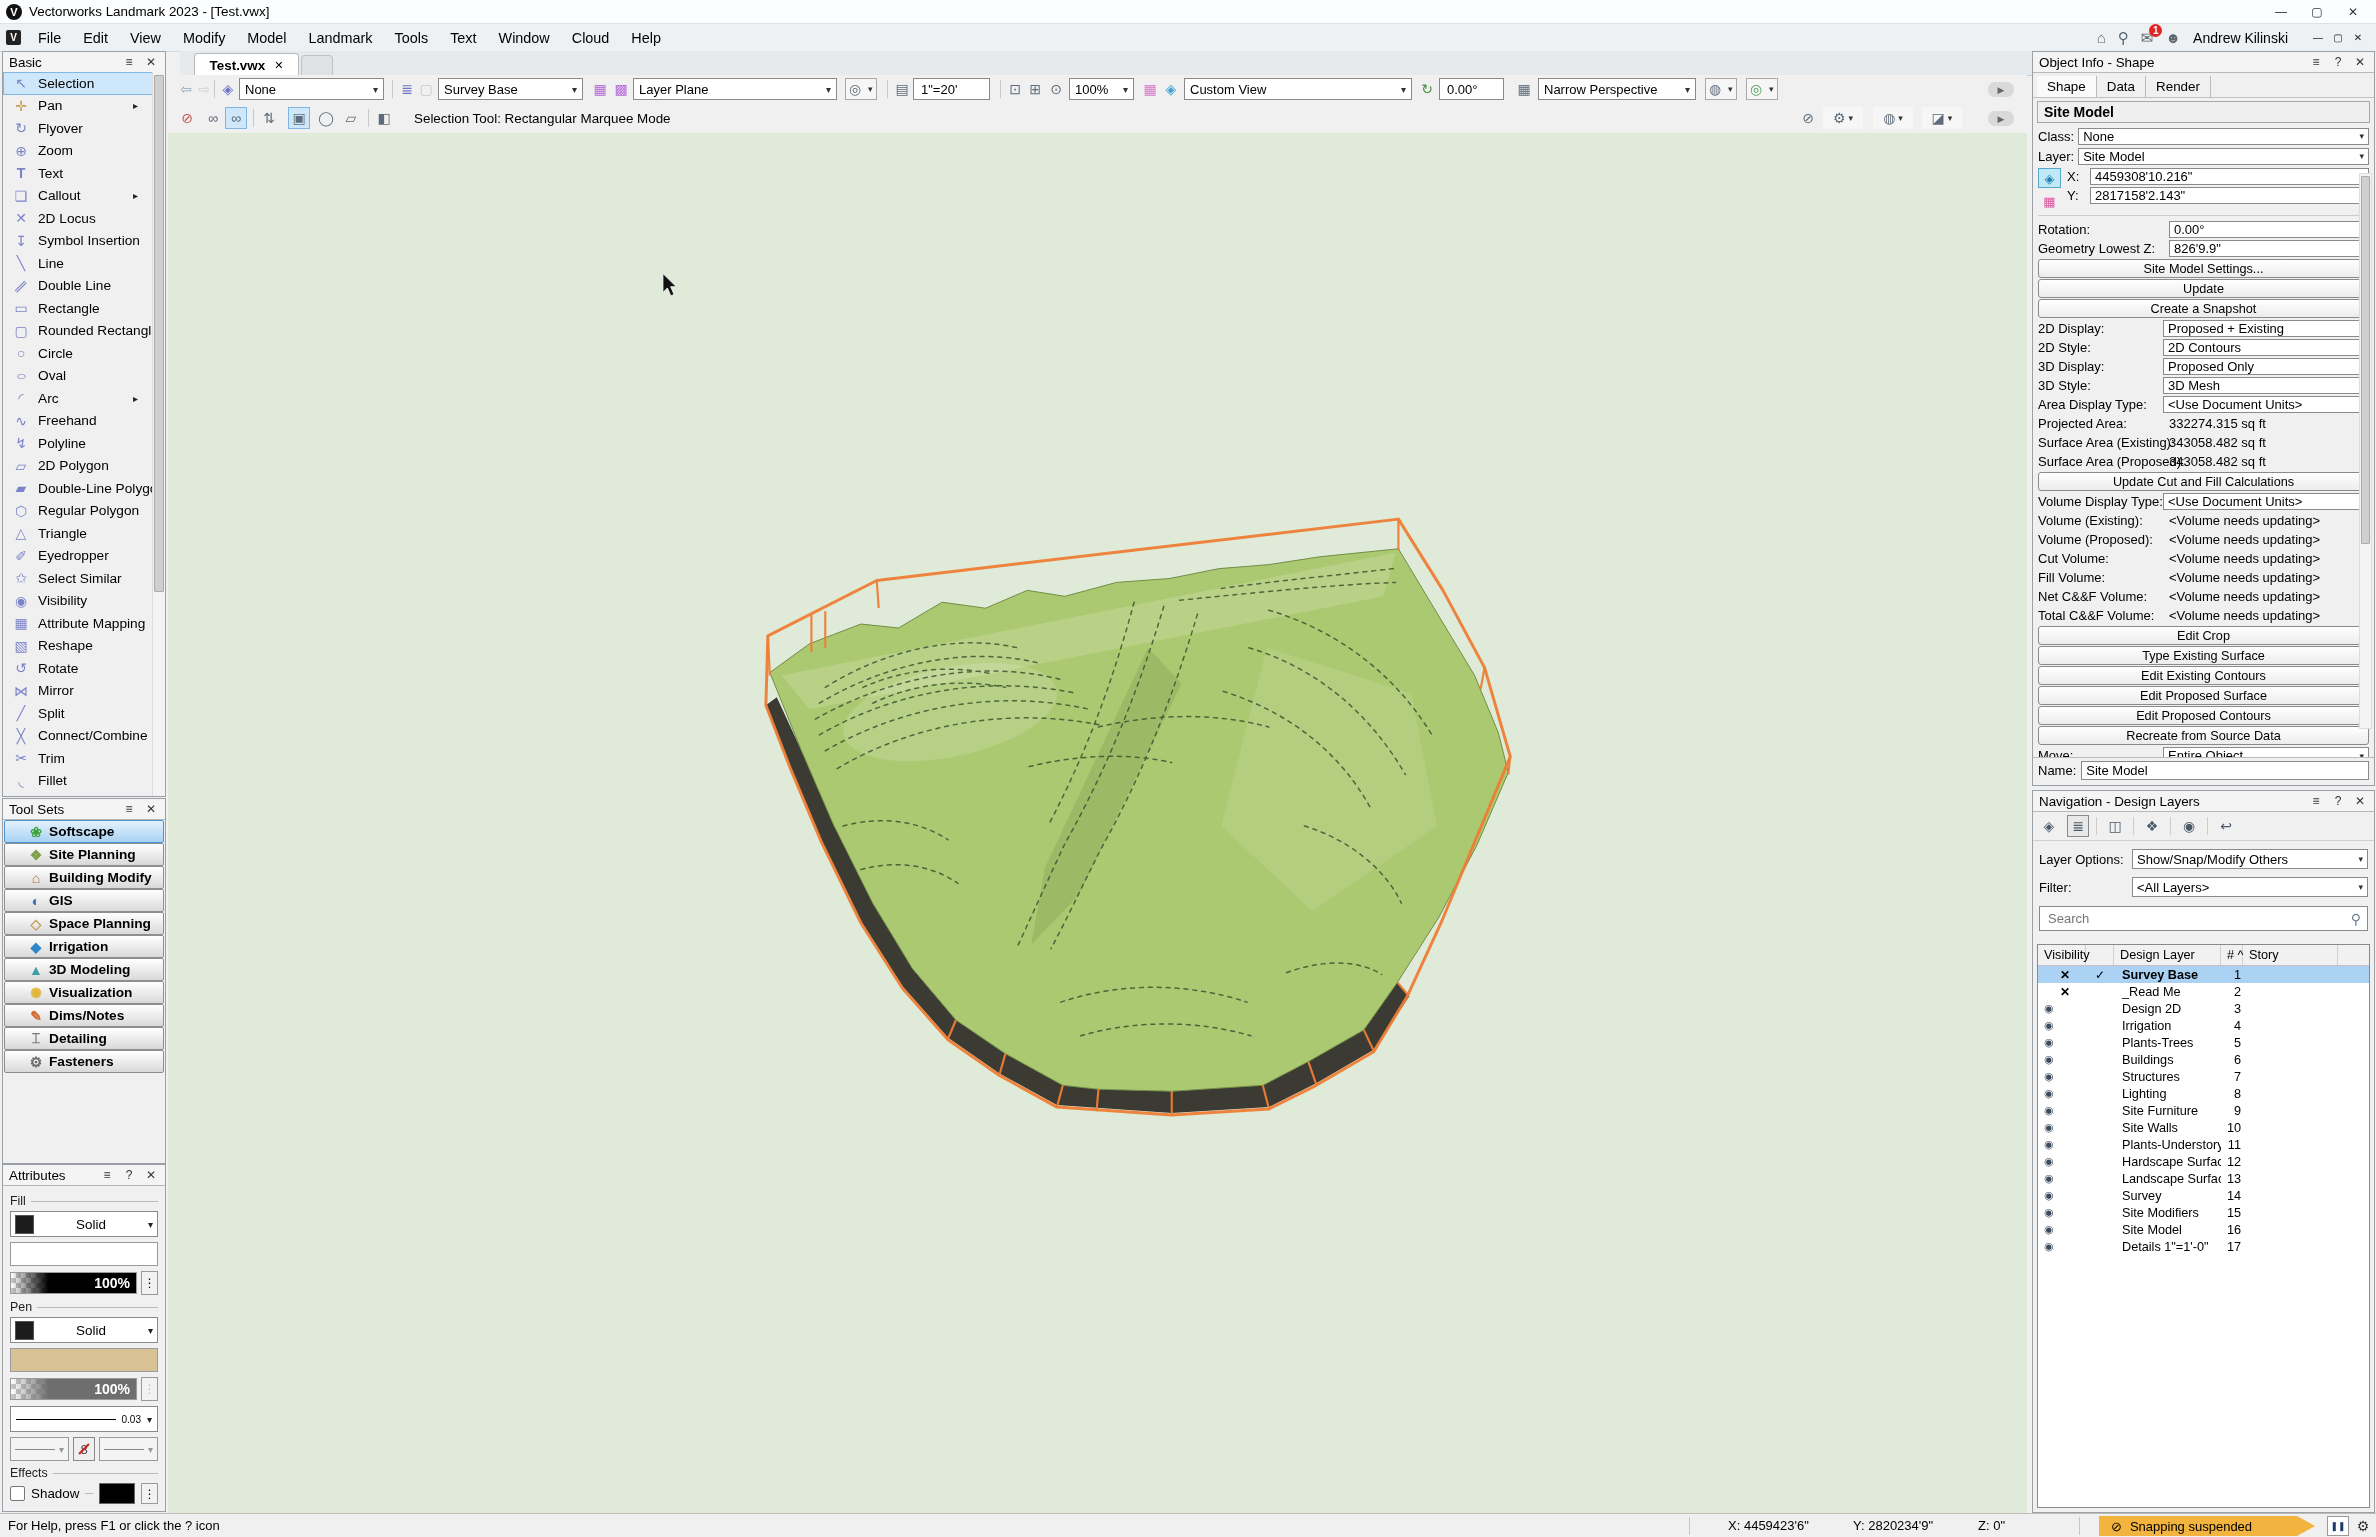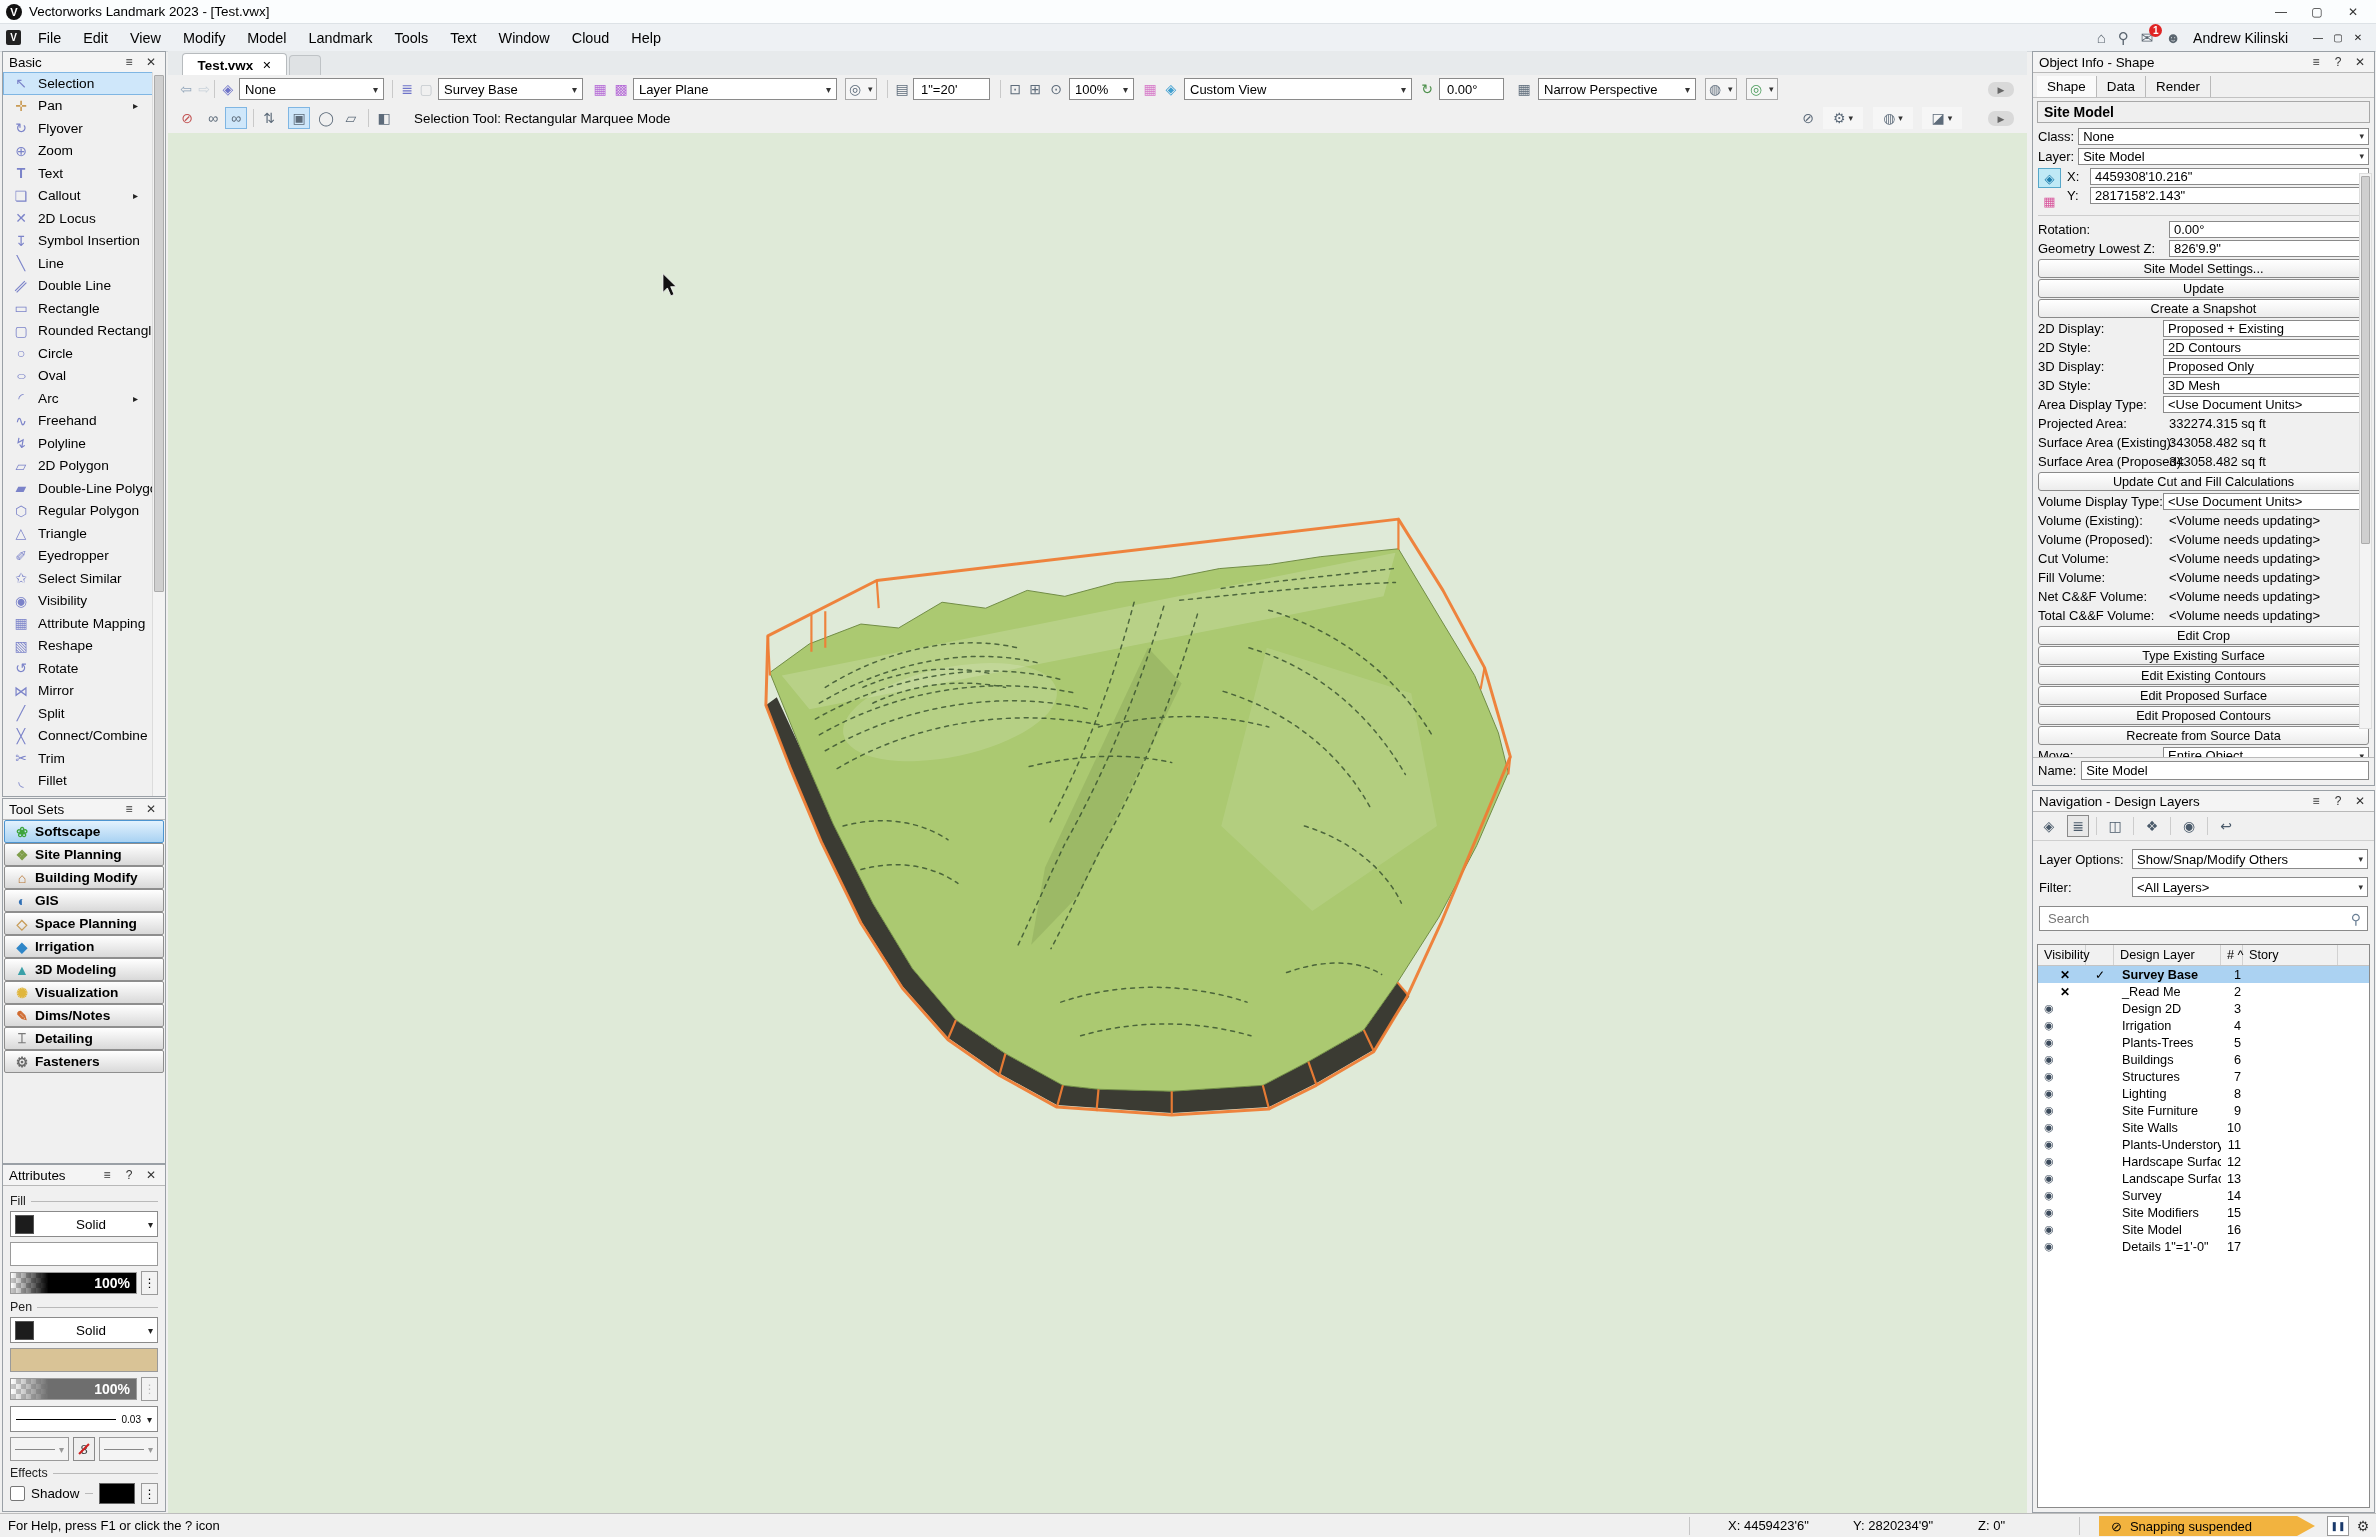--- a/index.html
+++ b/index.html
@@ -31,21 +31,21 @@
   
   .titem{display:flex;align-items:center;height:22.5px;padding-left:4px;position:relative;box-sizing:border-box;border:1px solid transparent}
   .titem.sel{background:#cfe7fa;border-color:#7fb6e3}
   .ticon{width:26px;text-align:center;font-size:14px;color:#7b83c9;flex:none}
   .tlabel{font-size:13.7px;padding-left:4px;white-space:nowrap}
   .tflyout{position:absolute;right:14px;font-size:10px;color:#222}
   .vscroll{position:absolute;right:0px;top:20px;bottom:0;width:12px;background:#f3f3f3;border-left:1px solid #dcdcdc}
   .vthumb{position:absolute;left:1px;right:1px;background:#cfcfcf;border:1px solid #ababab;border-radius:1px}
 
   
-  .tgroup{display:flex;align-items:center;height:23px;margin:0 1px;background:linear-gradient(#ffffff,#d9d9d9);border:1px solid #8e8e8e;border-radius:2px;box-sizing:border-box;padding-left:4px;font-weight:bold;font-size:13.7px}
+  .tgroup{display:flex;align-items:center;height:23px;margin:0 1px;background:linear-gradient(#ffffff,#d9d9d9);border:1px solid #8e8e8e;border-radius:2px;box-sizing:border-box;padding-left:18px;font-weight:bold;font-size:13.7px}
   .tgroup.sel{background:linear-gradient(#e3f2fd,#a9d2f3);border-color:#4c94d0}
   .tgroup .ticon{color:#3da43c}
 
   
   [data-icon]::before{display:inline-block}
   [data-icon="selection"]::before{content:"↖"}
   [data-icon="pan"]::before{content:"✛";color:#c99b55}
   [data-icon="flyover"]::before{content:"↻"}
   [data-icon="zoom"]::before{content:"⊕"}
   [data-icon="text"]::before{content:"T";font-weight:bold}
@@ -110,21 +110,21 @@
   .ls-box{flex:1;height:22px;border:1px solid #9a9a9a;background:#f4f4f4;display:flex;align-items:center;padding:0 4px;gap:4px}
   .ls-line{flex:1;border-top:1px solid #888}
   .marker-btn{width:20px;height:22px;border:1px solid #8a8a8a;background:#efefef;display:flex;align-items:center;justify-content:center;position:relative;font-size:13px;color:#444}
   .marker-btn::after{content:"";position:absolute;left:3px;top:10px;width:14px;border-top:2px solid #cf2020;transform:rotate(-45deg)}
   .shadow-row{display:flex;align-items:center;gap:6px;margin-top:2px}
   .chk{width:13px;height:13px;border:1px solid #777;background:#fff;border-radius:2px}
   .shadow-line{flex:1;border-top:1px solid #b9b9b9}
   .shadow-sw{width:34px;height:19px;background:#000;border:1px solid #666}
 
   
-  .tabbar{position:absolute;left:168px;top:51px;width:1859px;height:24px;background:#e7eaec;border-bottom:1px solid #c6cacd}
+  .tabbar{position:absolute;left:180px;top:51px;width:1859px;height:24px;background:#e7eaec;border-bottom:1px solid #c6cacd}
   .doc-tab{position:absolute;left:14px;top:2px;width:103px;height:22px;background:#fff;border:1px solid #b7bbbe;border-bottom:none;border-radius:4px 4px 0 0;display:flex;align-items:center;justify-content:center;gap:9px;font-size:13.4px;font-weight:bold}
   .doc-tab .x{font-size:11px;font-weight:normal}
   .tab-stub{position:absolute;left:121px;top:4px;width:30px;height:20px;background:#dfe2e4;border:1px solid #bfc3c6;border-bottom:none;border-radius:4px 4px 0 0}
   .viewbar{position:absolute;left:168px;top:75px;width:1859px;height:28px;background:#f0f0f0;border-bottom:1px solid #d2d2d2}
   .modebar{position:absolute;left:168px;top:103px;width:1859px;height:30px;background:#f0f0f0;border-bottom:1px solid #b9bdb9}
   .vb{position:absolute;top:3px;height:22px;display:flex;align-items:center;box-sizing:border-box}
   .vb-icon{justify-content:center;width:20px;font-size:14px;color:#5d6b7a}
   .vb-dd{border:1px solid #8a8a8a;background:#fff;padding:0 5px;font-size:13px;gap:4px}
   .vb-dd .val{flex:1;white-space:nowrap;overflow:hidden}
   .vb-dd::after{content:"▾";font-size:10px;color:#333;margin-left:4px}

